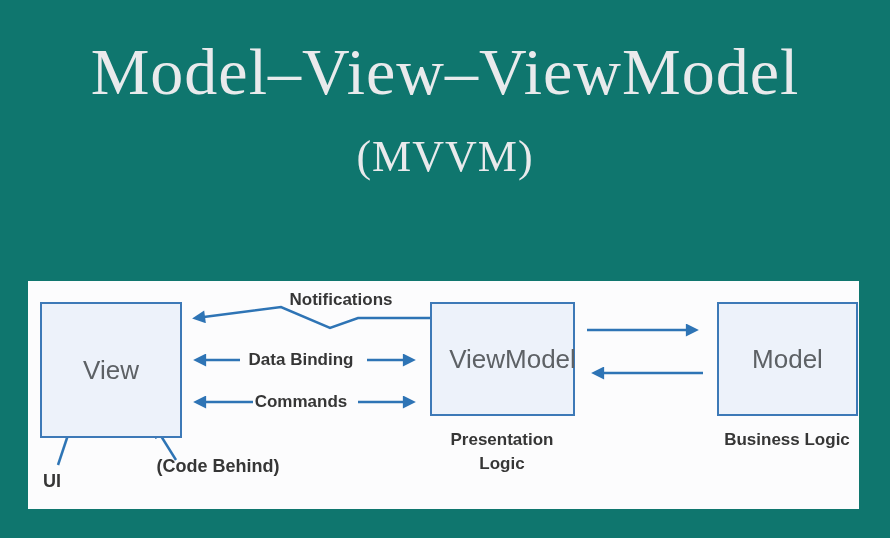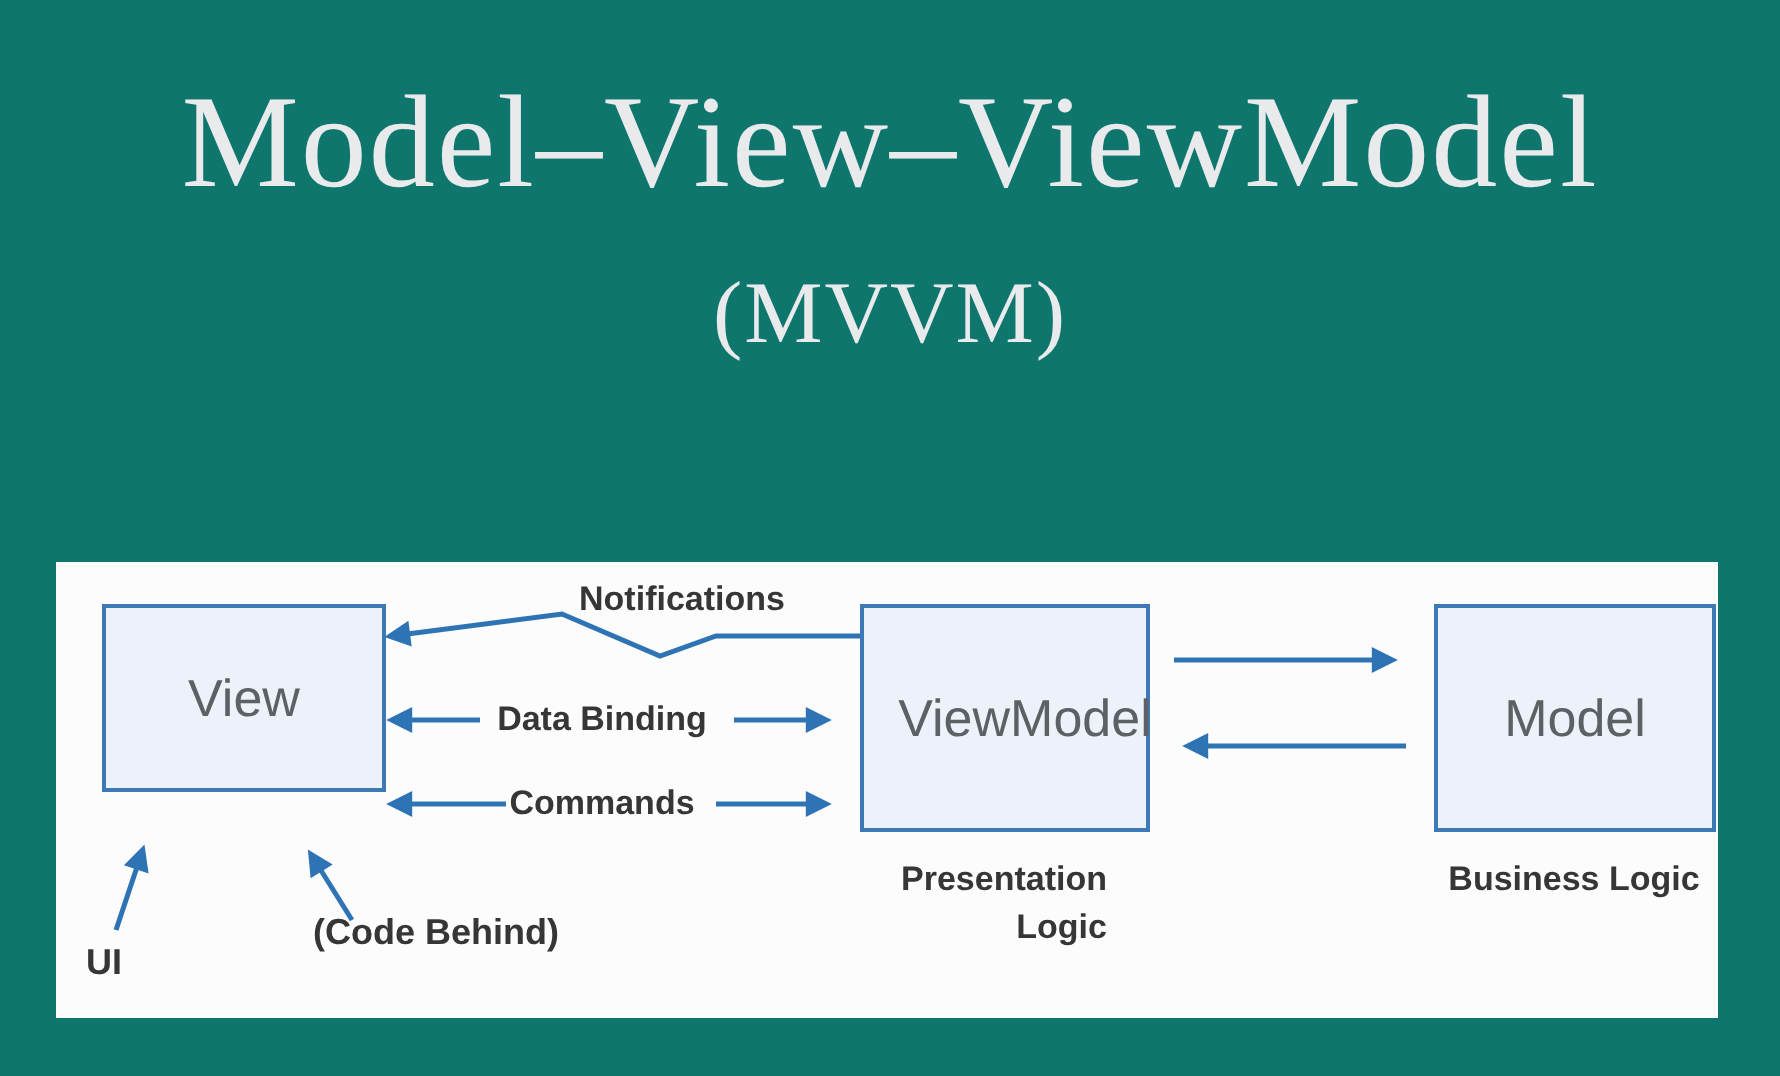--- a/index.html
+++ b/index.html
@@ -55,21 +55,21 @@
   .box {
     position: absolute;
     background: #edf2fa;
     border: 2px solid #3d79b7;
     display: flex;
     align-items: center;
     justify-content: center;
     color: #5d6165;
     font-size: 26px;
   }
-  .box-view      { left: 23px;   top: 21px; width: 142px; height: 94px; }
+  .box-view      { left: 12px;   top: 21px; width: 142px; height: 136px; }
   .box-viewmodel { left: 402px; top: 21px; width: 145px; height: 114px; padding-left: 20px; }
   .box-model     { left: 689px; top: 21px; width: 141px; height: 114px; }
 
   .dlabel {
     position: absolute;
     transform: translateX(-50%);
     white-space: nowrap;
     color: #363636;
     font-size: 17px;
     font-weight: 600;
@@ -83,21 +83,21 @@
   .caption {
     position: absolute;
     transform: translateX(-50%);
     text-align: center;
     color: #363636;
     font-size: 17px;
     font-weight: 600;
     line-height: 24px;
     white-space: nowrap;
   }
-  .cap-viewmodel { left: 474px; top: 147px; text-align: right; }
+  .cap-viewmodel { left: 474px; top: 147px; }
   .cap-model     { left: 759px; top: 147px; }
 
   .annotation {
     position: absolute;
     transform: translateX(-50%);
     text-align: center;
     color: #363636;
     font-size: 18px;
     font-weight: 600;
     line-height: 25px;

